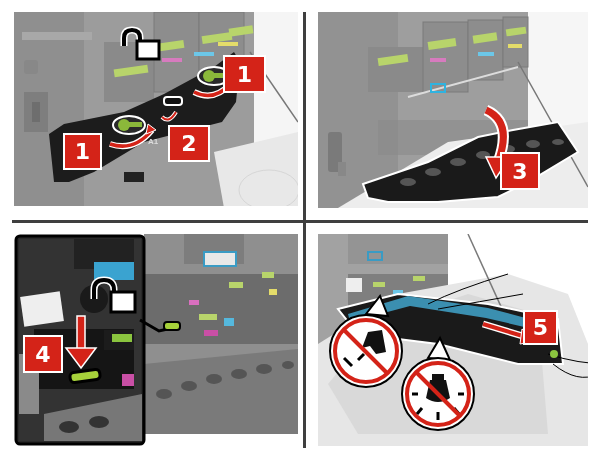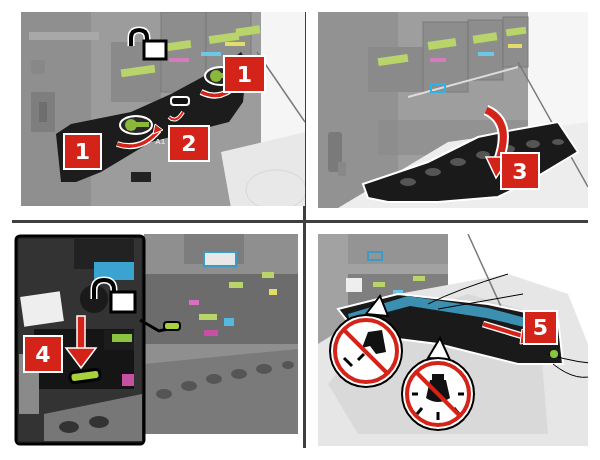--- a/index.html
+++ b/index.html
@@ -8,21 +8,21 @@
   .divider { position:absolute; background:#3f3f3f; }
   .badge { position:absolute; background:#d42318; color:#fff; font-family:"DejaVu Sans", sans-serif; font-weight:bold; display:flex; align-items:center; justify-content:center; box-shadow:0 0 0 2px #fff; font-size:22px; }
   svg { display:block; }
 </style>
 </head>
 <body>
 
 <div class="divider" style="left:12px; top:220px; width:576px; height:3px;"></div>
 <div class="divider" style="left:303px; top:12px; width:3px; height:436px;"></div>
 
-<div class="panel" style="left:14px; top:12px; width:284px; height:194px;margin-left:7px;">
+<div class="panel" style="left:14px; top:12px; width:284px; height:194px;">
   <svg width="284" height="196" viewBox="0 0 284 196">
     <rect x="0" y="0" width="284" height="196" fill="#f5f5f5"></rect>
 
     <rect x="0" y="0" width="240" height="196" fill="#9c9c9c"></rect>
     <rect x="0" y="0" width="70" height="196" fill="#8f8f8f"></rect>
     <rect x="8" y="20" width="70" height="8" fill="#a8a8a8"></rect>
     <rect x="90" y="30" width="50" height="60" fill="#8a8a8a"></rect>
 
     <rect x="140" y="0" width="45" height="80" fill="#8d8d8d" stroke="#7a7a7a"></rect>
     <rect x="185" y="0" width="45" height="70" fill="#8d8d8d" stroke="#7a7a7a"></rect>

